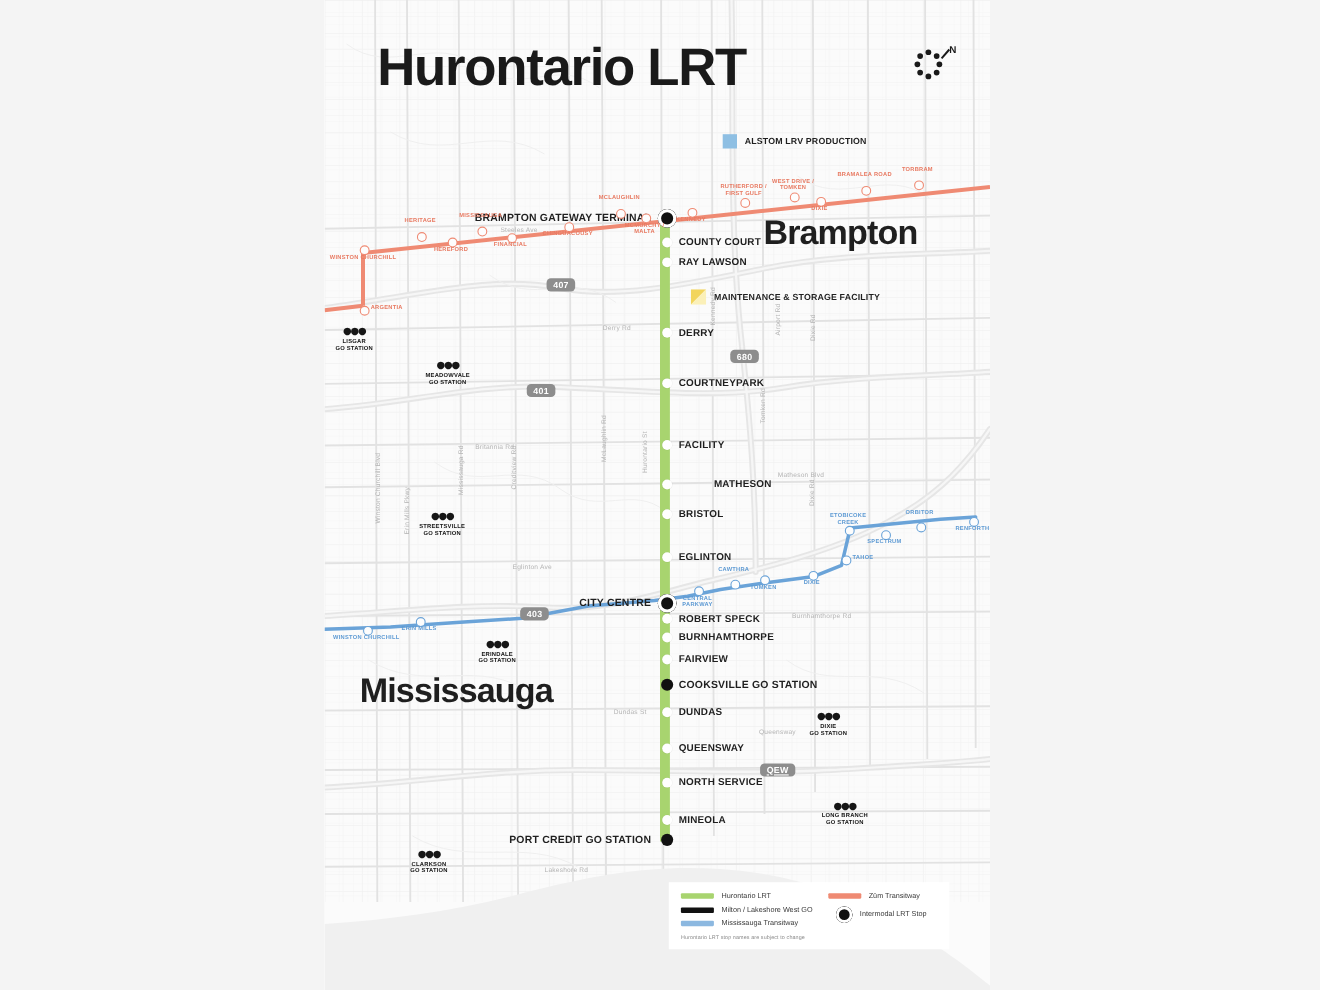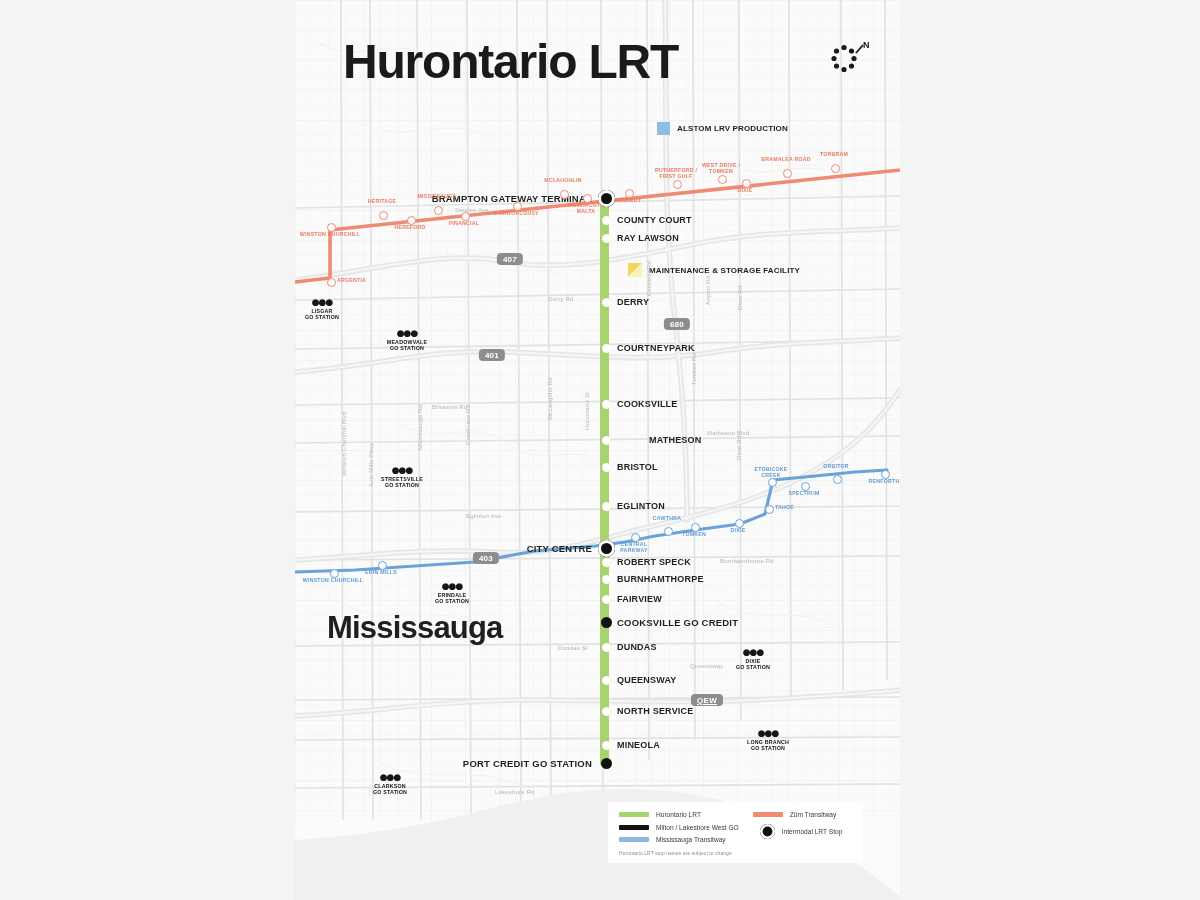--- a/index.html
+++ b/index.html
@@ -244,20 +244,21 @@
         <circle cx="14" cy="29.5" r="2.6"></circle>
         <circle cx="6.5" cy="26" r="2.6"></circle>
         <circle cx="4" cy="18.5" r="2.6"></circle>
         <circle cx="6.5" cy="11" r="2.6"></circle>
       </g>
       <path d="M26 13 L33 5" stroke="#1a1a1a" stroke-width="1.8" fill="none"></path>
       <text x="33" y="8" font-size="9" font-weight="bold" fill="#1a1a1a" font-family="Liberation Sans, sans-serif">N</text>
     </svg>
   </div>
 
+  <div class="cityname" id="city-brampton">Brampton</div>
   <div class="cityname" id="city-mississauga">Mississauga</div>
 
   <div id="alstom">
     <span class="sw" style="background: rgb(142, 191, 227);"></span>
     <span class="lbl">ALSTOM LRV PRODUCTION</span>
   </div>
 
   <div id="maint">
     <span class="sw">
       <svg width="14" height="14" viewBox="0 0 14 14">
@@ -273,37 +274,37 @@
       <div class="lrtstop-label bold left" style="right: 608px; top: 193px;">BRAMPTON GATEWAY TERMINAL</div>
       <div class="lrtstop" style="left: 601.5px; top: 215.5px;"></div>
       <div class="lrtstop-label" style="left: 617px; top: 215px;">COUNTY COURT</div>
       <div class="lrtstop" style="left: 601.5px; top: 233.5px;"></div>
       <div class="lrtstop-label" style="left: 617px; top: 233px;">RAY LAWSON</div>
       <div class="lrtstop" style="left: 601.5px; top: 297.5px;"></div>
       <div class="lrtstop-label" style="left: 617px; top: 297px;">DERRY</div>
       <div class="lrtstop" style="left: 601.5px; top: 343.5px;"></div>
       <div class="lrtstop-label" style="left: 617px; top: 343px;">COURTNEYPARK</div>
       <div class="lrtstop" style="left: 601.5px; top: 399.5px;"></div>
-      <div class="lrtstop-label" style="left: 617px; top: 399px;">COOKSVILLE</div>
+      <div class="lrtstop-label" style="left: 617px; top: 399px;">FACILITY</div>
       <div class="lrtstop" style="left: 601.5px; top: 435.5px;"></div>
       <div class="lrtstop-label" style="left: 617px; top: 435px; margin-left: 32px;">MATHESON</div>
       <div class="lrtstop" style="left: 601.5px; top: 462.5px;"></div>
       <div class="lrtstop-label" style="left: 617px; top: 462px;">BRISTOL</div>
       <div class="lrtstop" style="left: 601.5px; top: 501.5px;"></div>
       <div class="lrtstop-label" style="left: 617px; top: 501px;">EGLINTON</div>
       <div class="intermodal" style="left: 597.5px; top: 539.5px;"></div>
       <div class="lrtstop-label bold left" style="right: 608px; top: 543px;">CITY CENTRE</div>
       <div class="lrtstop" style="left: 601.5px; top: 557.5px;"></div>
       <div class="lrtstop-label" style="left: 617px; top: 557px;">ROBERT SPECK</div>
       <div class="lrtstop" style="left: 601.5px; top: 574.5px;"></div>
       <div class="lrtstop-label" style="left: 617px; top: 574px;">BURNHAMTHORPE</div>
       <div class="lrtstop" style="left: 601.5px; top: 594.5px;"></div>
       <div class="lrtstop-label" style="left: 617px; top: 594px;">FAIRVIEW</div>
       <div class="godot" style="left: 600.5px; top: 616.5px;"></div>
-      <div class="lrtstop-label bold" style="left: 617px; top: 617px;">COOKSVILLE GO CREDIT</div>
+      <div class="lrtstop-label bold" style="left: 617px; top: 617px;">COOKSVILLE GO STATION</div>
       <div class="lrtstop" style="left: 601.5px; top: 642.5px;"></div>
       <div class="lrtstop-label" style="left: 617px; top: 642px;">DUNDAS</div>
       <div class="lrtstop" style="left: 601.5px; top: 675.5px;"></div>
       <div class="lrtstop-label" style="left: 617px; top: 675px;">QUEENSWAY</div>
       <div class="lrtstop" style="left: 601.5px; top: 706.5px;"></div>
       <div class="lrtstop-label" style="left: 617px; top: 706px;">NORTH SERVICE</div>
       <div class="lrtstop" style="left: 601.5px; top: 740.5px;"></div>
       <div class="lrtstop-label" style="left: 617px; top: 740px;">MINEOLA</div>
       <div class="godot" style="left: 600.5px; top: 757.5px;"></div>
       <div class="lrtstop-label bold left" style="right: 608px; top: 758px;">PORT CREDIT GO STATION</div>

